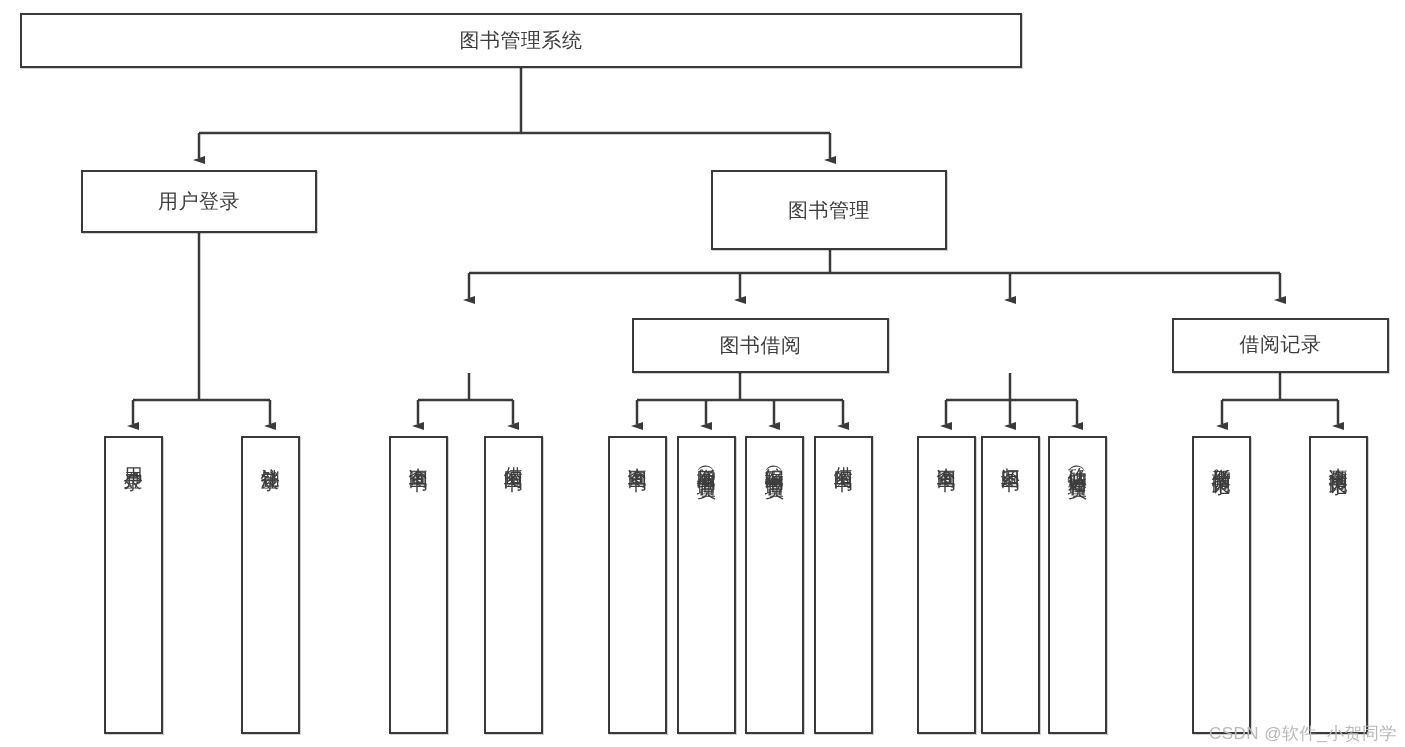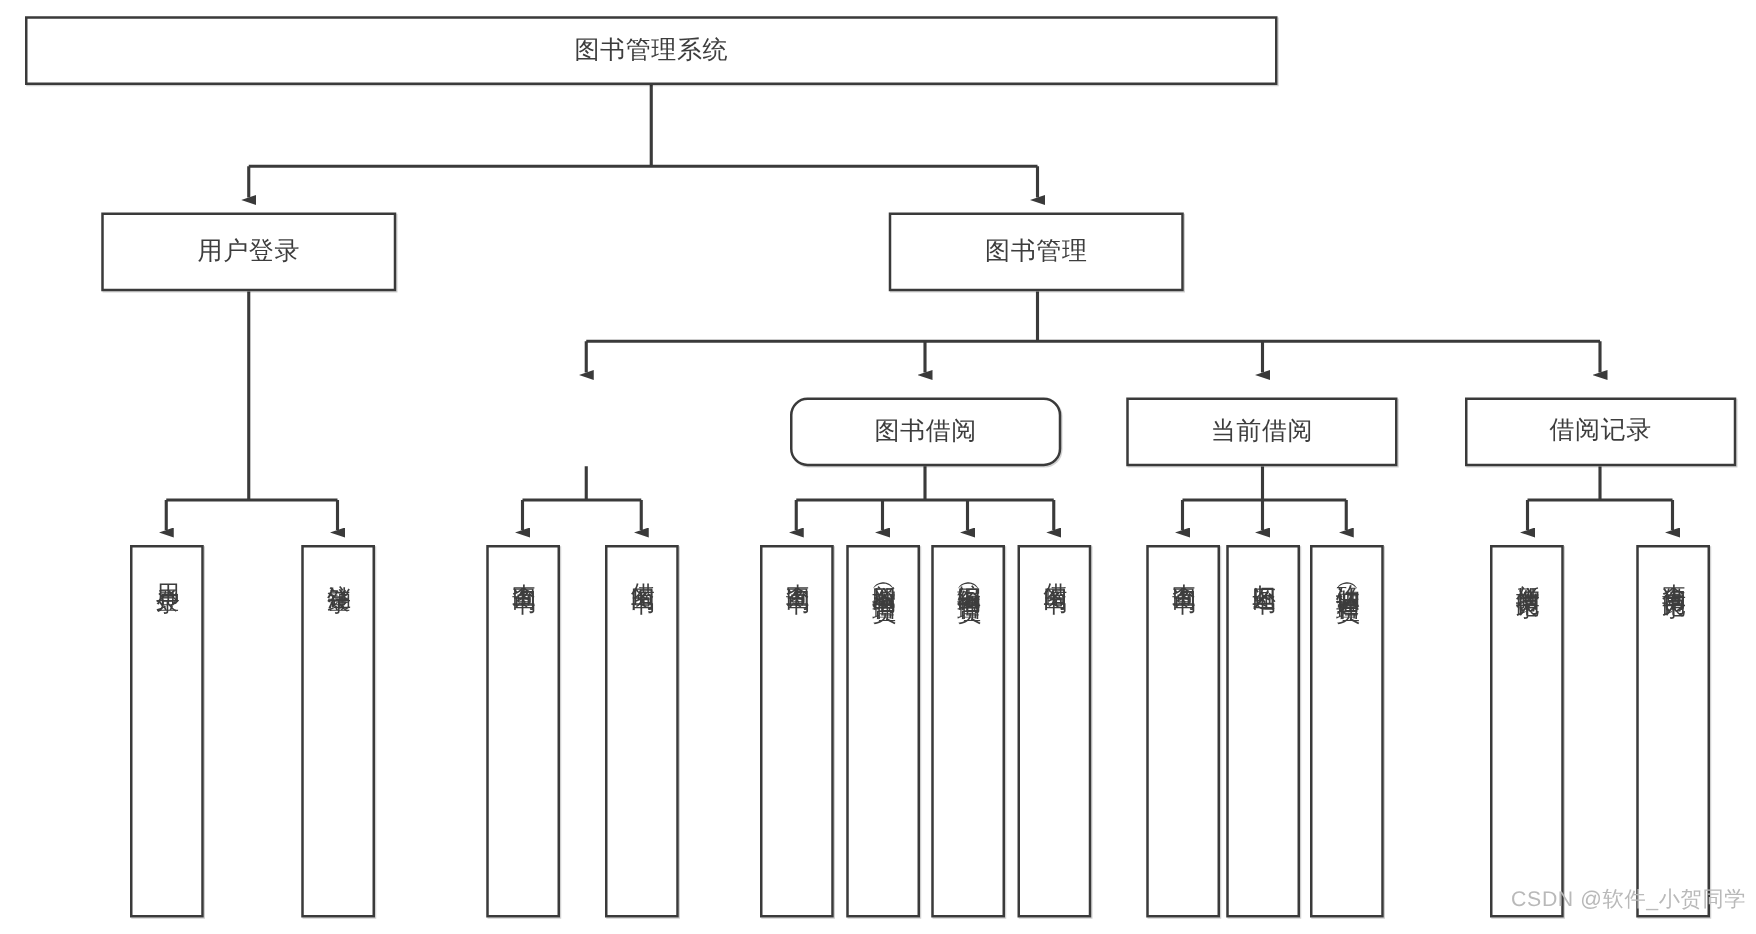--- a/index.html
+++ b/index.html
@@ -52,21 +52,21 @@
     text-orientation: upright;
     font-size: 19px;
     line-height: 1.45;
     letter-spacing: 2px;
     white-space: normal;
     max-height: 272px;
   }
   .watermark {
     position: absolute;
     right: 8px;
-    bottom: 16px;
+    bottom: 2px;
     font-size: 17px;
     color: #b9b9b9;
     letter-spacing: 0.5px;
     user-select: none;
   }
 </style>
 </head>
 <body>
 
 <div id="canvas">
@@ -121,29 +121,26 @@
     </g>
   </svg>
 
   <div class="node" style="left:20px; top:13px; width:1002px; height:55px;">
     <span class="label">图书管理系统</span>
   </div>
 
   <div class="node" style="left:81px; top:170px; width:236px; height:63px;">
     <span class="label">用户登录</span>
   </div>
-  <div class="node" style="left:711px; top:170px; width:236px; height:63px;">
+  <div class="node" style="left:711px; top:170px; width:236px; height:80px;">
     <span class="label">图书管理</span>
   </div>
 
-  <div class="node" style="left:632px; top:318px; width:217px; height:55px;border-radius:14px;">
+  <div class="node" style="left:632px; top:318px; width:257px; height:55px;">
     <span class="label">图书借阅</span>
-  </div>
-  <div class="node" style="left:901px; top:318px; width:217px; height:55px;">
-    <span class="label">当前借阅</span>
   </div>
   <div class="node" style="left:1172px; top:318px; width:217px; height:55px;font-family:Liberation Mono, monospace;">
     <span class="label">借阅记录</span>
   </div>
 
   <div class="node leaf" style="left:104px; top:436px; width:59px; height:298px;">
     <span class="label">用户登录</span>
   </div>
   <div class="node leaf" style="left:241px; top:436px; width:59px; height:298px;">
     <span class="label">注销登录</span>

